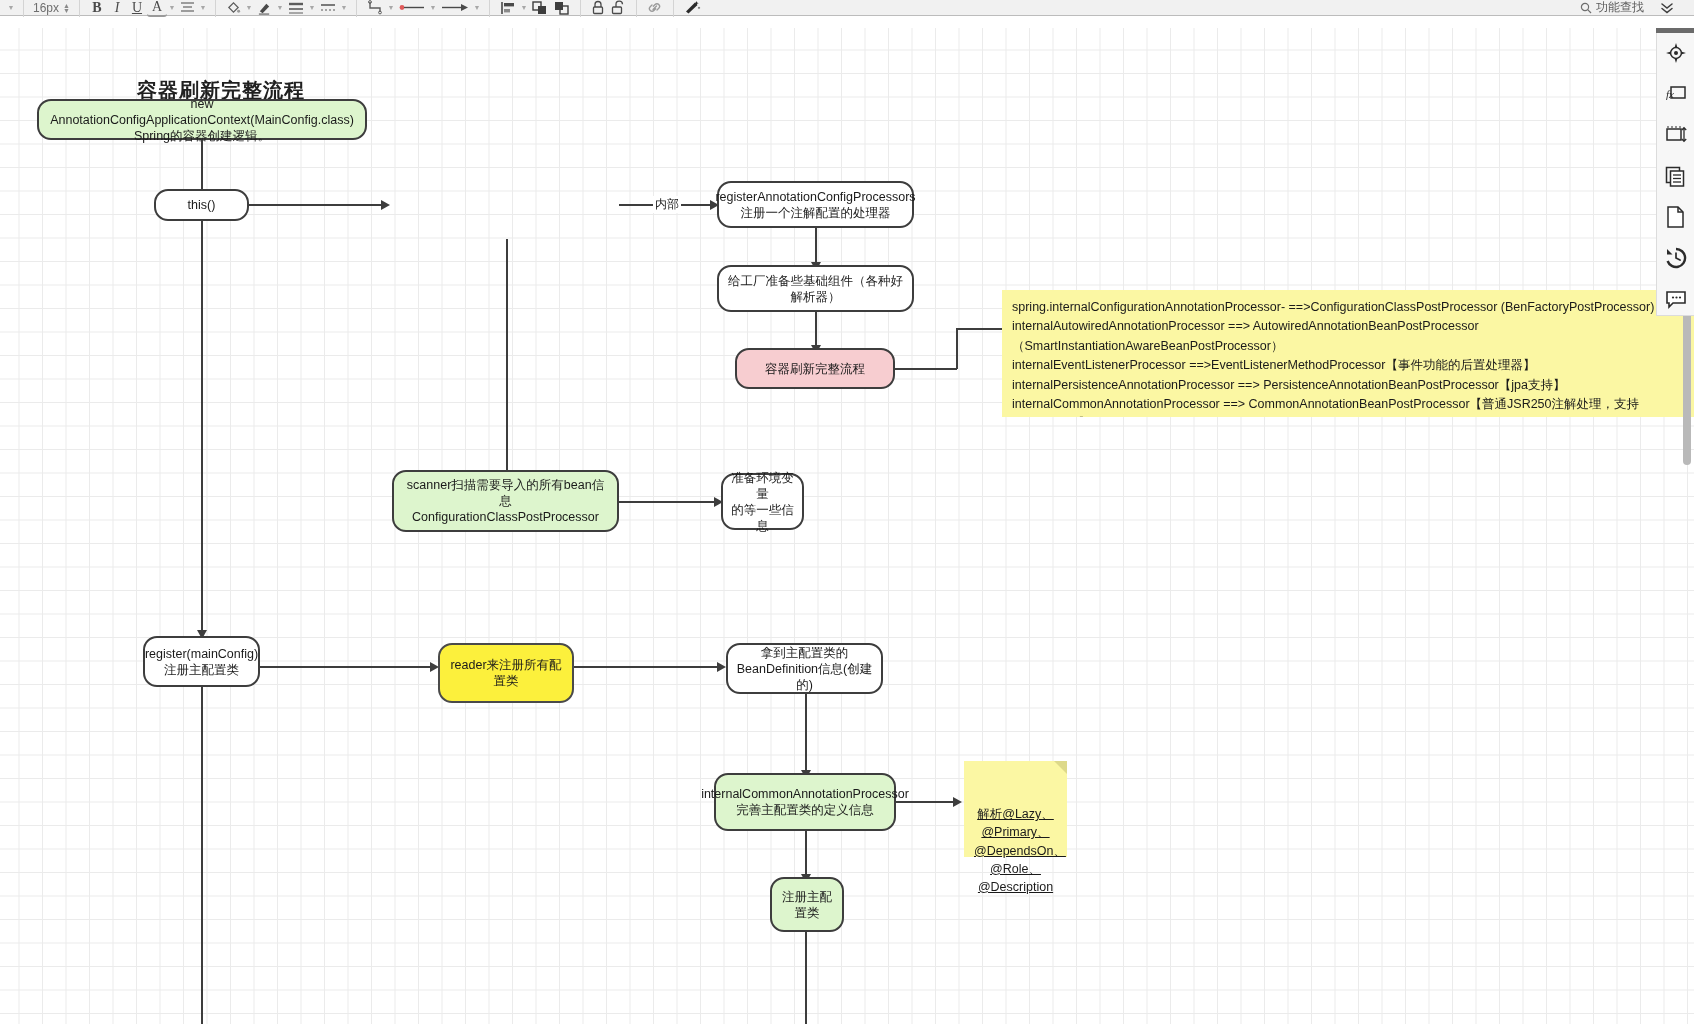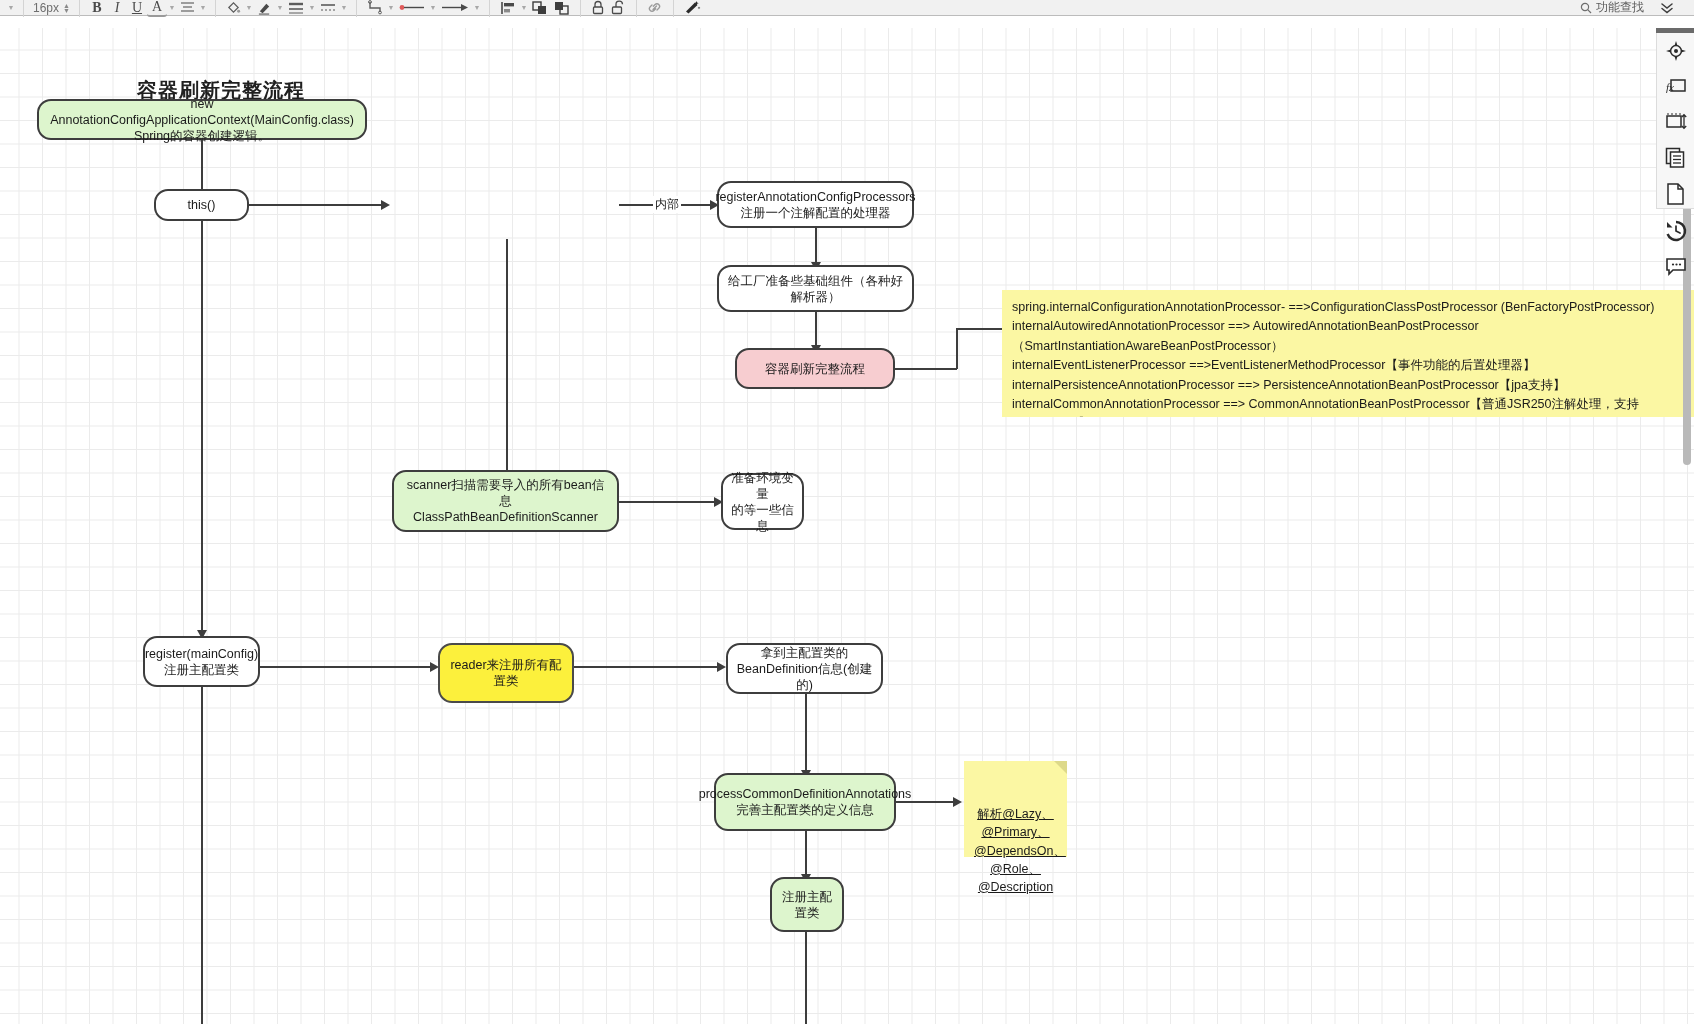--- a/index.html
+++ b/index.html
@@ -60,21 +60,21 @@
       linear-gradient(to right, #ebebeb 1px, transparent 1px),
       linear-gradient(to bottom, #ebebeb 1px, transparent 1px);
     background-size: 23.5px 23.5px;
     background-position: -5px -2px;
     overflow: hidden;
   }
 
   
   #right-rail {
     position: absolute; top: 28px; right: 0;
-    width: 38px; height: 181px;
+    width: 38px; height: 288px;
     background: #f7f7f7;
     border-left: 1px solid #dcdcdc;
     border-bottom: 1px solid #dcdcdc;
     display: flex; flex-direction: column; align-items: center;
     padding-top: 12px; gap: 15px;
     z-index: 20;
   }
   #right-rail .rail-icon {
     width: 26px; height: 26px;
     display: flex; align-items: center; justify-content: center;
@@ -380,21 +380,21 @@
   <div class="ln h" style="left:956px; top:300px; width:48px;"></div>
 
   <div class="sticky big" style="left:1002px; top:262px; width:700px; height:127px;">spring.internalConfigurationAnnotationProcessor- ==&gt;ConfigurationClassPostProcessor (BenFactoryPostProcessor)
 internalAutowiredAnnotationProcessor ==&gt; AutowiredAnnotationBeanPostProcessor （SmartInstantiationAwareBeanPostProcessor）
 internalEventListenerProcessor ==&gt;EventListenerMethodProcessor【事件功能的后置处理器】
 internalPersistenceAnnotationProcessor ==&gt; PersistenceAnnotationBeanPostProcessor【jpa支持】
 internalCommonAnnotationProcessor ==&gt; CommonAnnotationBeanPostProcessor【普通JSR250注解处理，支持 @Resource】
 internalEventListenerFactor ==&gt;DefaultEventListenerFactory【事件工厂】</div>
 
   <div class="node green" style="left:392px; top:442px; width:227px; height:62px;">scanner扫描需要导入的所有bean信息
-ClassPathBeanDefinitionScanner</div>
+ConfigurationClassPostProcessor</div>
 
   <div class="ln h" style="left:619px; top:473px; width:102px;"></div>
   <div class="arrow right" style="left:714px; top:469px;"></div>
 
   <div class="node" style="left:721px; top:445px; width:83px; height:57px;">准备环境变量
 的等一些信息</div>
 
   <div class="node" style="left:143px; top:608px; width:117px; height:51px;">register(mainConfig)
 注册主配置类</div>
 
@@ -407,21 +407,21 @@
 
   <div class="ln h" style="left:574px; top:638px; width:148px;"></div>
   <div class="arrow right" style="left:717px; top:634px;"></div>
 
   <div class="node" style="left:726px; top:615px; width:157px; height:51px;">拿到主配置类的
 BeanDefinition信息(创建的)</div>
 
   <div class="ln v" style="left:805px; top:666px; height:80px;"></div>
   <div class="arrow down" style="left:801px; top:742px;"></div>
 
-  <div class="node green" style="left:714px; top:745px; width:182px; height:58px;">processCommonDefinitionAnnotations
+  <div class="node green" style="left:714px; top:745px; width:182px; height:58px;">internalCommonAnnotationProcessor
 完善主配置类的定义信息</div>
 
   <div class="ln h" style="left:896px; top:773px; width:64px;"></div>
   <div class="arrow right" style="left:953px; top:769px;"></div>
 
   <div class="sticky small" style="left:964px; top:733px; width:103px; height:96px;text-decoration:underline;">
     <span class="fold"></span>
     <span>解析@Lazy、
 @Primary、
 @DependsOn、

